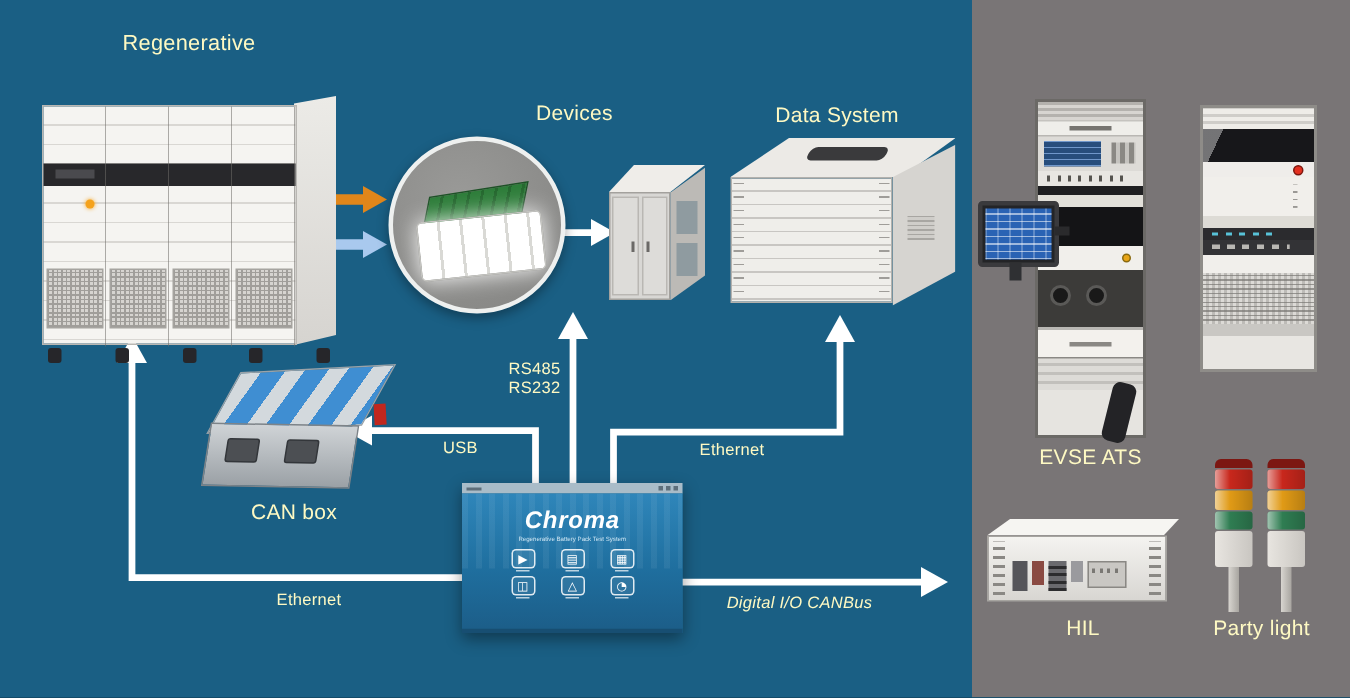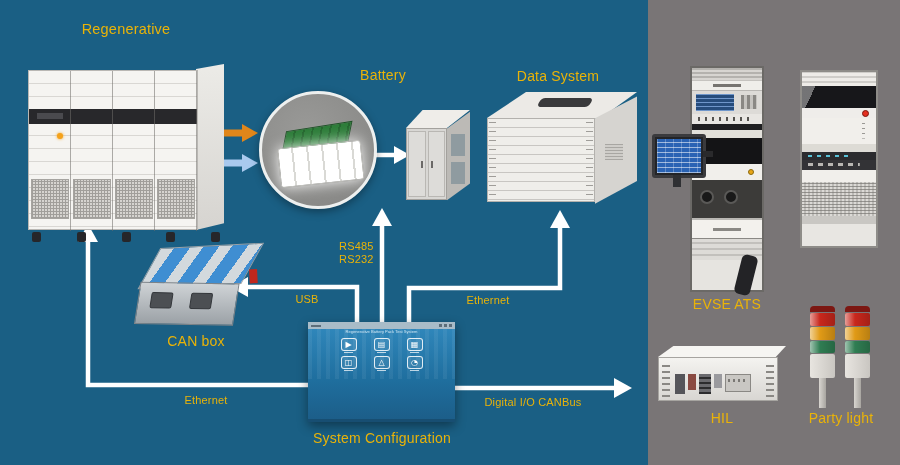--- a/index.html
+++ b/index.html
@@ -5,21 +5,21 @@
   * { margin:0; padding:0; box-sizing:border-box; }
   html,body { background:#0e3c55; }
   .stage {
     position:relative; width:900px; height:465px; overflow:hidden;
     background:#1a5f84; font-family:"Liberation Sans", sans-serif;
   }
   .gray-panel { position:absolute; left:648px; top:0; width:252px; height:465px; background:#797576; z-index:0; }
   .connectors { position:absolute; left:0; top:0; z-index:1; pointer-events:none; }
 
   
-  .lbl { position:absolute; z-index:4; color:#eab308; font-weight:500; text-align:center;
+  .lbl { position:absolute; z-index:4; color:#fef9c3; font-weight:500; text-align:center;
          white-space:nowrap; transform:translateX(-50%); font-size:14px; letter-spacing:.2px; }
   .lbl-sm { font-size:11px; font-weight:500; }
   .lbl-left { transform:none; text-align:left; }
   .two-line { line-height:17px; }
 
   
   .equip { position:absolute; z-index:2; }
   .sys { left:28px; top:60px; width:196px; height:178px; }
   .sys-side { position:absolute; right:0; top:4px; width:28px; height:166px;
     background:linear-gradient(180deg,#ecebe7,#d6d4d0); clip-path:polygon(0 3%,100% 0,100% 96%,0 100%); }
@@ -310,20 +310,21 @@
   <div class="win">
     <div class="win-bar">
       <span class="m"></span>
       <span class="c">
           <i></i>
           <i></i>
           <i></i>
         </span>
     </div>
     <div class="win-body">
+      <div class="chroma-logo">Chroma</div>
       <div class="chroma-sub">Regenerative Battery Pack Test System</div>
       <div class="icon-grid">
         <div class="icon-cell">
             <span class="win-icon">▶</span>
             <b></b>
           </div>
         <div class="icon-cell">
             <span class="win-icon">▤</span>
             <b></b>
           </div>
@@ -423,31 +424,30 @@
       <div class="seg" style="background:#e09a16"></div>
       <div class="seg" style="background:#2f7d52; height:12px"></div>
       <div class="body"></div>
       <div class="pole"></div>
     </div>
   </div>
 
   <div class="lbl two-line" style="left:126px; top:21px; font-size:14.5px;">
     <span style="display:block">Regenerative</span>
   </div>
-  <div class="lbl" style="left:383px; top:67px;">Battery</div>
+  <div class="lbl" style="left:383px; top:67px;">Devices</div>
   <div class="lbl" style="left:558px; top:68px;">Data System</div>
   <div class="lbl" style="left:196px; top:333px;">CAN box</div>
-  <div class="lbl" style="left:382px; top:430px;">System Configuration</div>
 
   <div class="lbl lbl-sm lbl-left two-line" style="left:339px; top:240px; line-height:12.5px;">
     <span style="display:block">RS485</span>
     <span style="display:block">RS232</span>
   </div>
   <div class="lbl lbl-sm" style="left:307px; top:293px;">USB</div>
   <div class="lbl lbl-sm" style="left:488px; top:294px;">Ethernet</div>
   <div class="lbl lbl-sm" style="left:206px; top:394px;">Ethernet</div>
-  <div class="lbl lbl-sm" style="left:533px; top:396px;">Digital I/O CANBus</div>
+  <div class="lbl lbl-sm" style="left:533px; top:396px;font-style:italic;">Digital I/O CANBus</div>
 
   <div class="lbl" style="left:727px; top:296px;">EVSE ATS</div>
   <div class="lbl" style="left:722px; top:410px;">HIL</div>
   <div class="lbl" style="left:841px; top:410px;">Party light</div>
 
 </div>
 
 </body></html>

